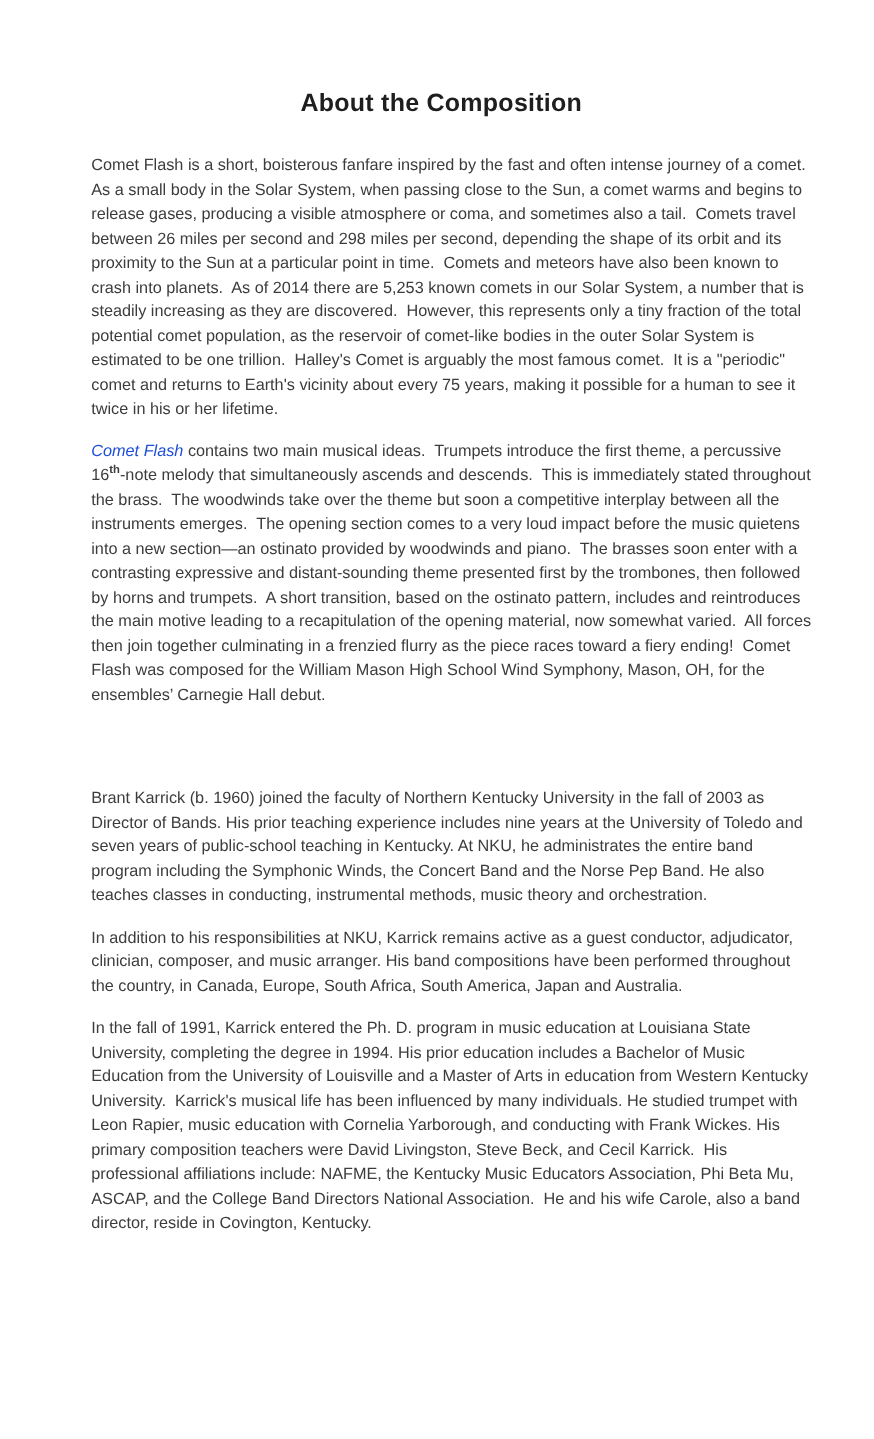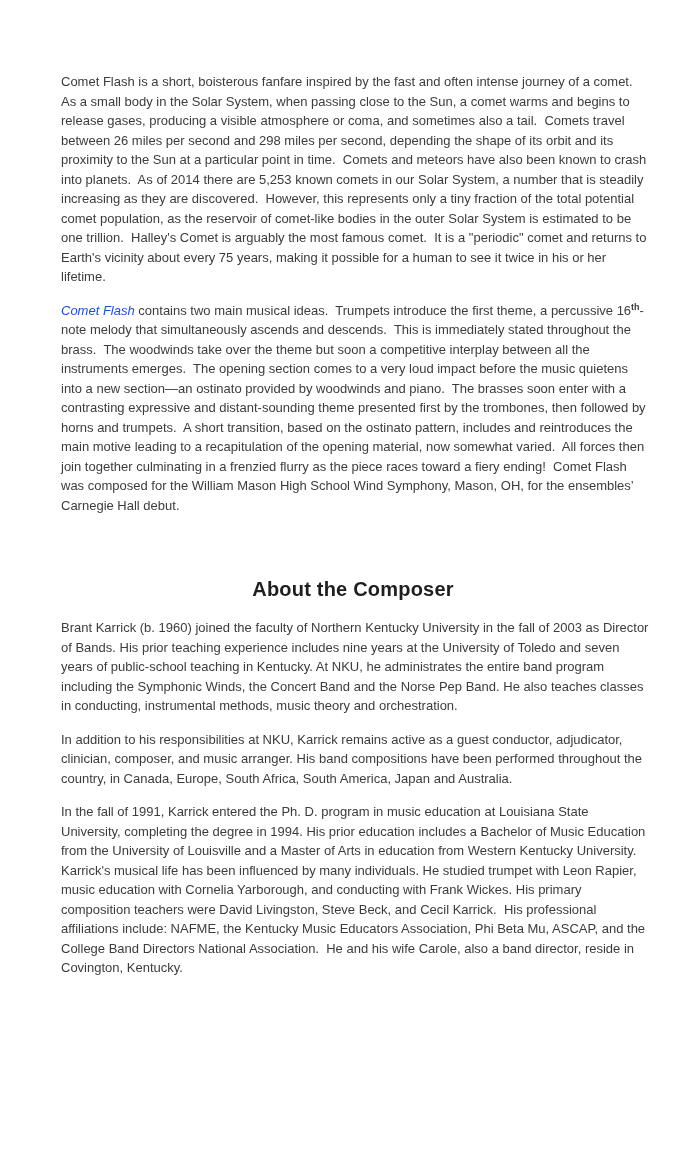--- a/index.html
+++ b/index.html
@@ -30,21 +30,21 @@
   .section-composition .section-title {
     margin-bottom: 27px;
   }
   .section-composer {
     padding-top: 49px; 
   }
   .section-composer .section-title {
     margin-bottom: 17px;
   }
   .para {
-    margin: 0 0 14px 4px;
+    margin: 0 0 14px 16px;
     font-size: 13px;
     line-height: 19.5px;
     white-space: pre-wrap;
     color: #3c3c3c;
   }
   .seg-bold-italic {
     font-weight: 400;
     font-style: italic;
     color: #1d4ed8;
   }
@@ -54,28 +54,28 @@
     vertical-align: super;
     font-weight: bold;
   }
 </style>
 </head>
 <body>
 
 <div class="page">
 
   <section class="section-composition">
+    <h1 class="section-title">About the Composition</h1>
     <div class="paragraphs">
         <p class="para"><span class="seg-normal">Comet Flash is a short, boisterous fanfare inspired by the fast and often intense journey of a comet. As a small body in the Solar System, when passing close to the Sun, a comet warms and begins to release gases, producing a visible atmosphere or coma, and sometimes also a tail.  Comets travel between 26 miles per second and 298 miles per second, depending the shape of its orbit and its proximity to the Sun at a particular point in time.  Comets and meteors have also been known to crash into planets.  As of 2014 there are 5,253 known comets in our Solar System, a number that is steadily increasing as they are discovered.  However, this represents only a tiny fraction of the total potential comet population, as the reservoir of comet-like bodies in the outer Solar System is estimated to be one trillion.  Halley's Comet is arguably the most famous comet.  It is a "periodic" comet and returns to Earth's vicinity about every 75 years, making it possible for a human to see it twice in his or her lifetime.</span></p>
         <p class="para"><span class="seg-bold-italic">Comet Flash</span><span class="seg-normal"> contains two main musical ideas.  Trumpets introduce the first theme, a percussive 16</span><sup class="seg-sup">th</sup><span class="seg-normal">-note melody that simultaneously ascends and descends.  This is immediately stated throughout the brass.  The woodwinds take over the theme but soon a competitive interplay between all the instruments emerges.  The opening section comes to a very loud impact before the music quietens into a new section—an ostinato provided by woodwinds and piano.  The brasses soon enter with a contrasting expressive and distant-sounding theme presented first by the trombones, then followed by horns and trumpets.  A short transition, based on the ostinato pattern, includes and reintroduces the main motive leading to a recapitulation of the opening material, now somewhat varied.  All forces then join together culminating in a frenzied flurry as the piece races toward a fiery ending!  Comet Flash was composed for the William Mason High School Wind Symphony, Mason, OH, for the ensembles’ Carnegie Hall debut.</span></p>
       </div>
   </section>
 
   <section class="section-composer">
-    <h1 class="section-title">About the Composer</h1>
     <div class="paragraphs">
         <p class="para"><span class="seg-normal">Brant Karrick (b. 1960) joined the faculty of Northern Kentucky University in the fall of 2003 as Director of Bands. His prior teaching experience includes nine years at the University of Toledo and seven years of public-school teaching in Kentucky. At NKU, he administrates the entire band program including the Symphonic Winds, the Concert Band and the Norse Pep Band. He also teaches classes in conducting, instrumental methods, music theory and orchestration.</span></p>
         <p class="para"><span class="seg-normal">In addition to his responsibilities at NKU, Karrick remains active as a guest conductor, adjudicator, clinician, composer, and music arranger. His band compositions have been performed throughout the country, in Canada, Europe, South Africa, South America, Japan and Australia.</span></p>
         <p class="para"><span class="seg-normal">In the fall of 1991, Karrick entered the Ph. D. program in music education at Louisiana State University, completing the degree in 1994. His prior education includes a Bachelor of Music Education from the University of Louisville and a Master of Arts in education from Western Kentucky University.  Karrick's musical life has been influenced by many individuals. He studied trumpet with Leon Rapier, music education with Cornelia Yarborough, and conducting with Frank Wickes. His primary composition teachers were David Livingston, Steve Beck, and Cecil Karrick.  His professional affiliations include: NAFME, the Kentucky Music Educators Association, Phi Beta Mu, ASCAP, and the College Band Directors National Association.  He and his wife Carole, also a band director, reside in Covington, Kentucky.</span></p>
       </div>
   </section>
 
 </div>
 
 </body></html>

